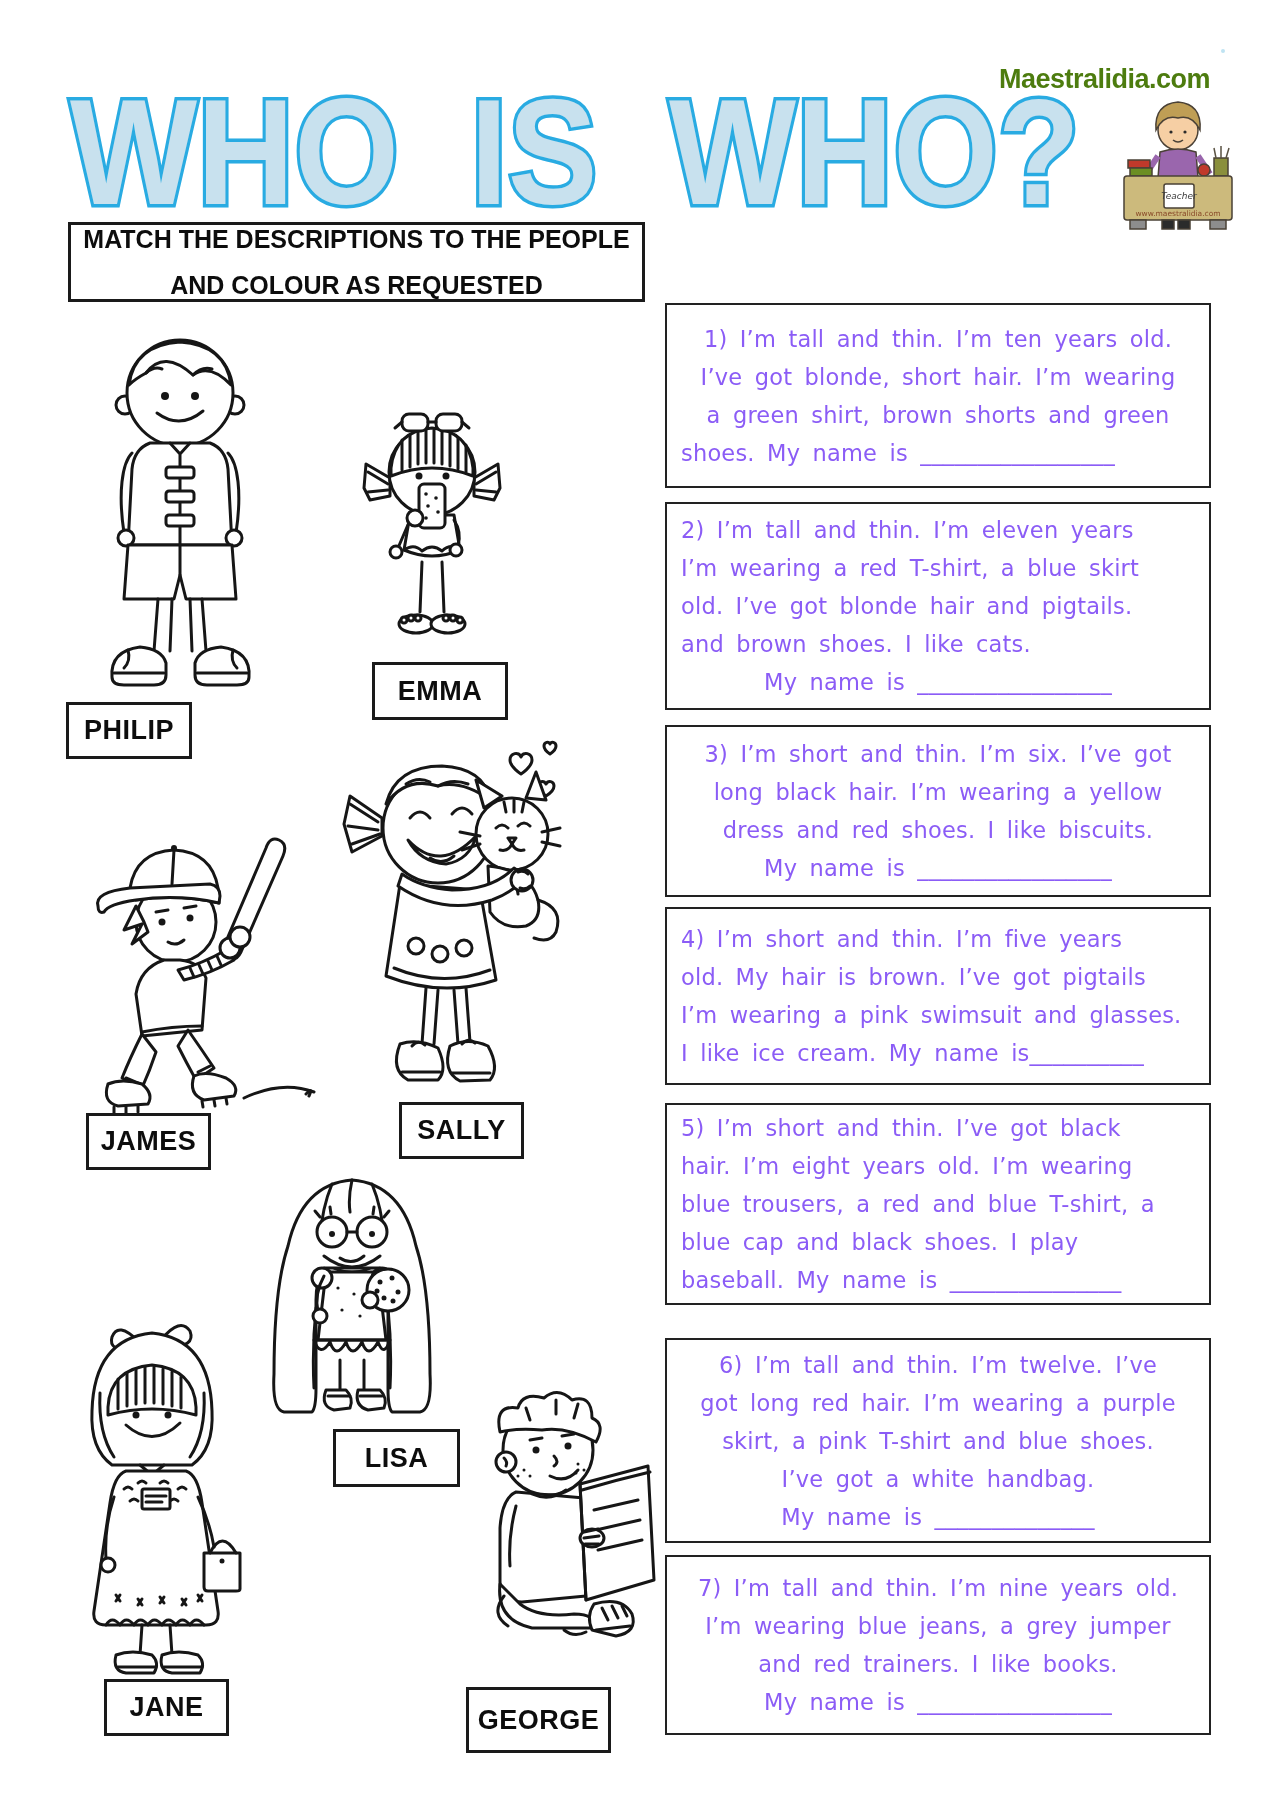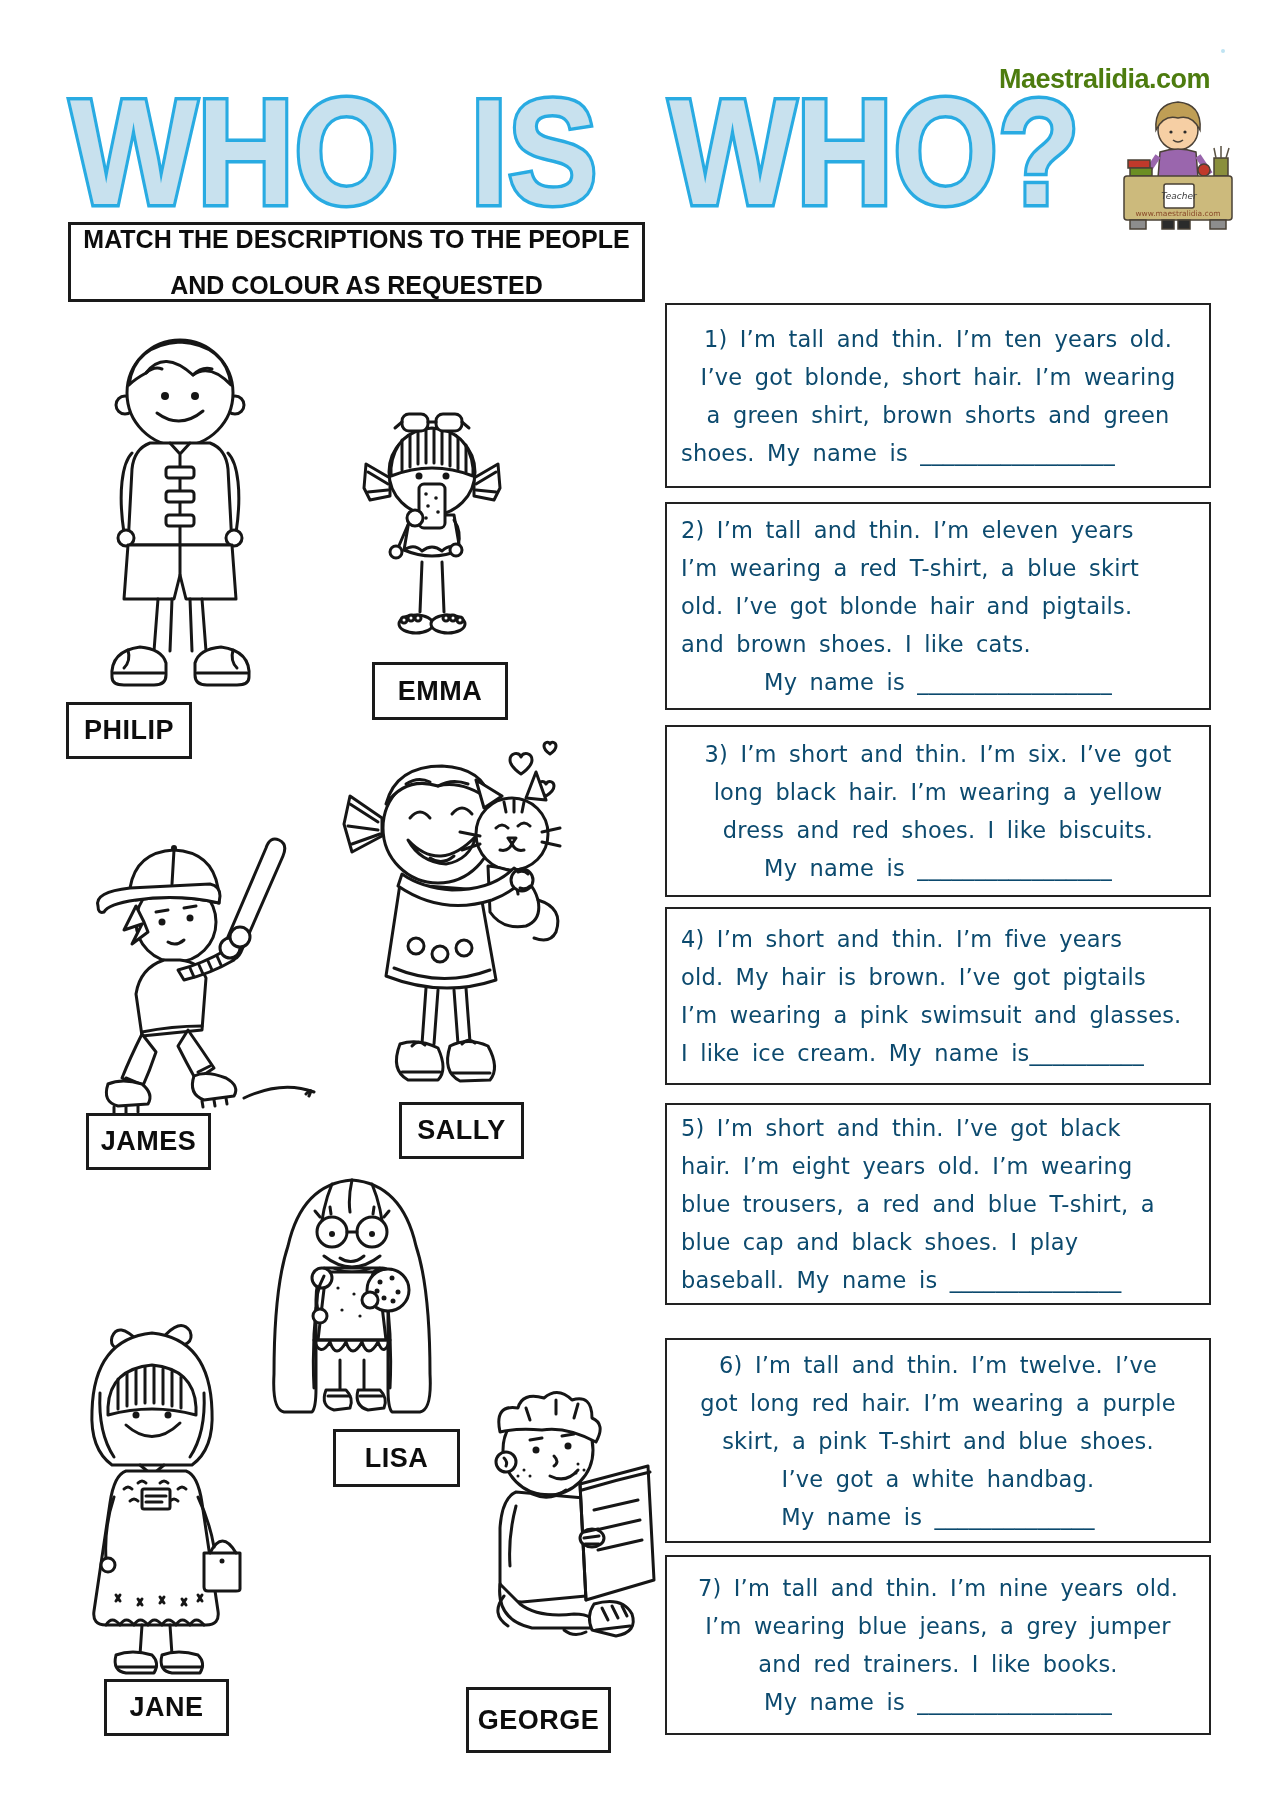--- a/index.html
+++ b/index.html
@@ -31,21 +31,21 @@
   }
   
   .desc{
     position:absolute;left:665px;width:546px;
     border:2.5px solid #222;box-sizing:border-box;background:#fff;
     display:flex;flex-direction:column;justify-content:center;
     padding:0 14px;
   }
   .dline{
     font-size:22.5px;line-height:38px;white-space:pre;
-    letter-spacing:0.2px;word-spacing:5px;color:#0c4a6e;
+    letter-spacing:0.2px;word-spacing:5px;color:#8b5cf6;
   }
   .dline.ctr{text-align:center;}
   .dline.lft{text-align:left;}
   
   .char{position:absolute;}
   .char svg{display:block;}
   
   .nlabel{
     position:absolute;border:3px solid #1a1a1a;box-sizing:border-box;background:#fff;
     display:flex;align-items:center;justify-content:center;

